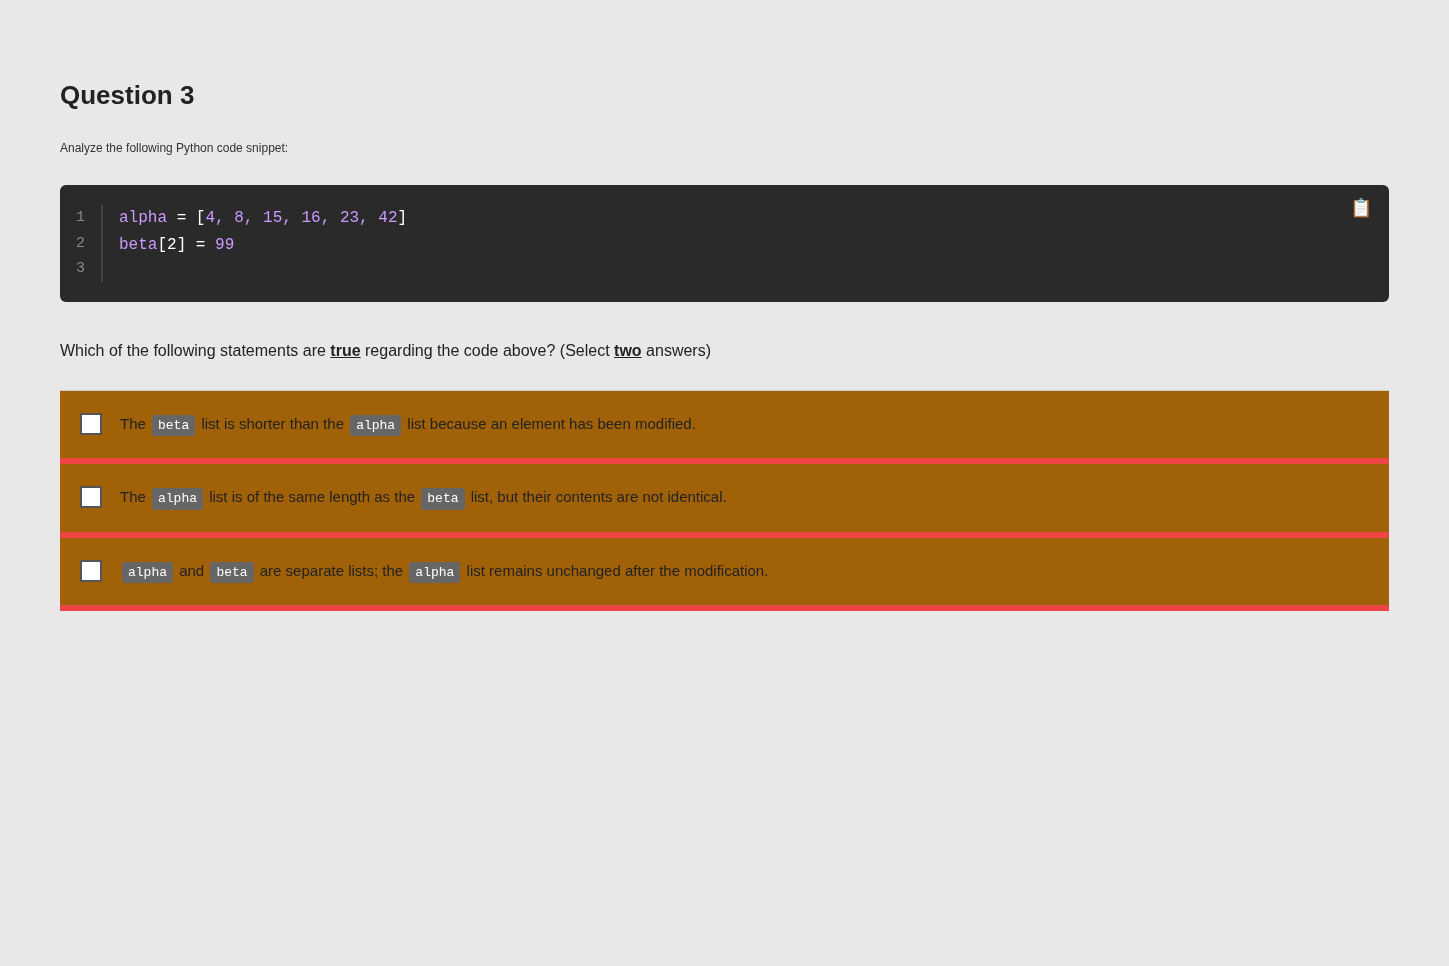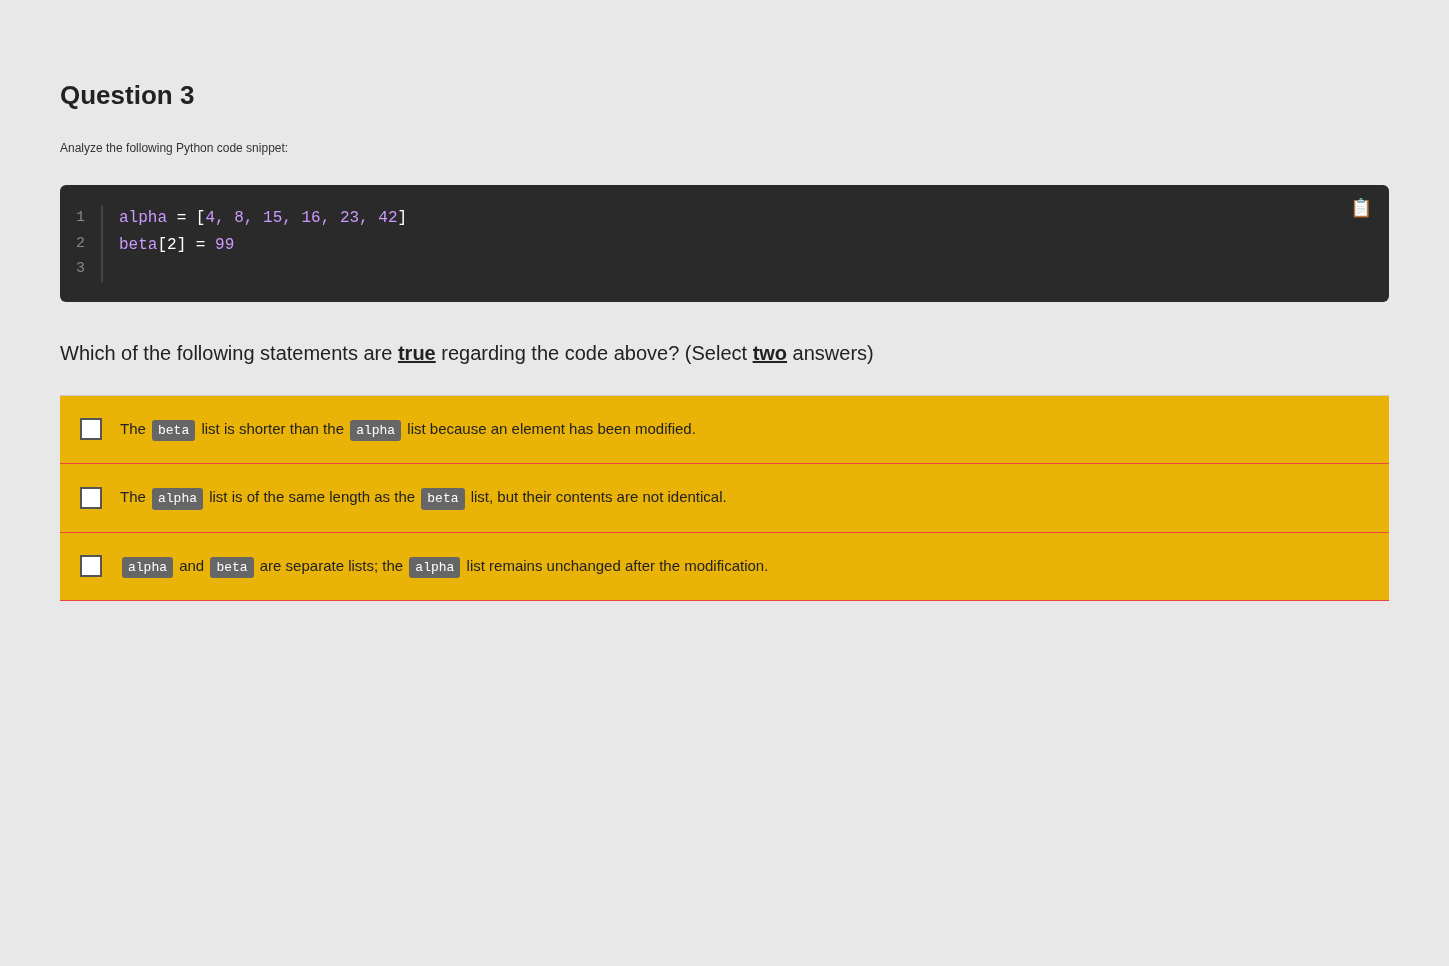--- a/index.html
+++ b/index.html
@@ -66,40 +66,39 @@
       color: #aaa;
       font-size: 18px;
       cursor: pointer;
     }
 
     .kw-var { color: #cc99ff; }
     .kw-num { color: #cc99ff; }
     .kw-eq  { color: #ffffff; }
 
     .question-instruction {
-      font-size: 20px;
+      font-size: 16px;
       margin-bottom: 30px;
       color: #222;
     }
 
     .question-instruction strong {
       font-weight: bold;
       text-decoration: underline;
     }
 
     .answer-options {
       border-top: 1px solid #ccc;
     }
 
     .answer-option {
       display: flex;
-      align-items: center;
       padding: 22px 20px;
-      border-bottom: 1px solid #ef4444;
-      background-color: #eab308;
+      border-bottom: 6px solid #ef4444;
+      background-color: #a16207;
       gap: 18px;
     }
 
     .answer-checkbox {
       width: 22px;
       height: 22px;
       border: 2px solid #555;
       background: #fff;
       flex-shrink: 0;
       cursor: pointer;

